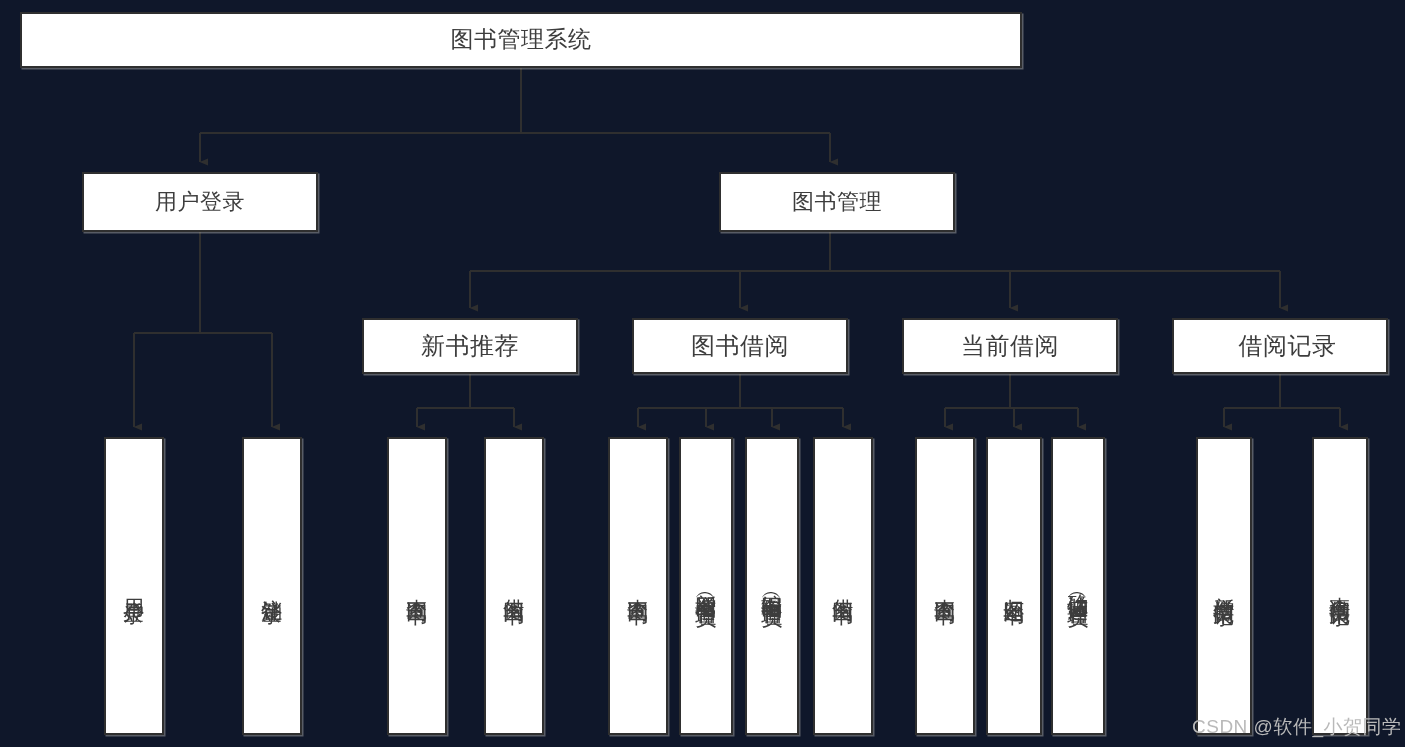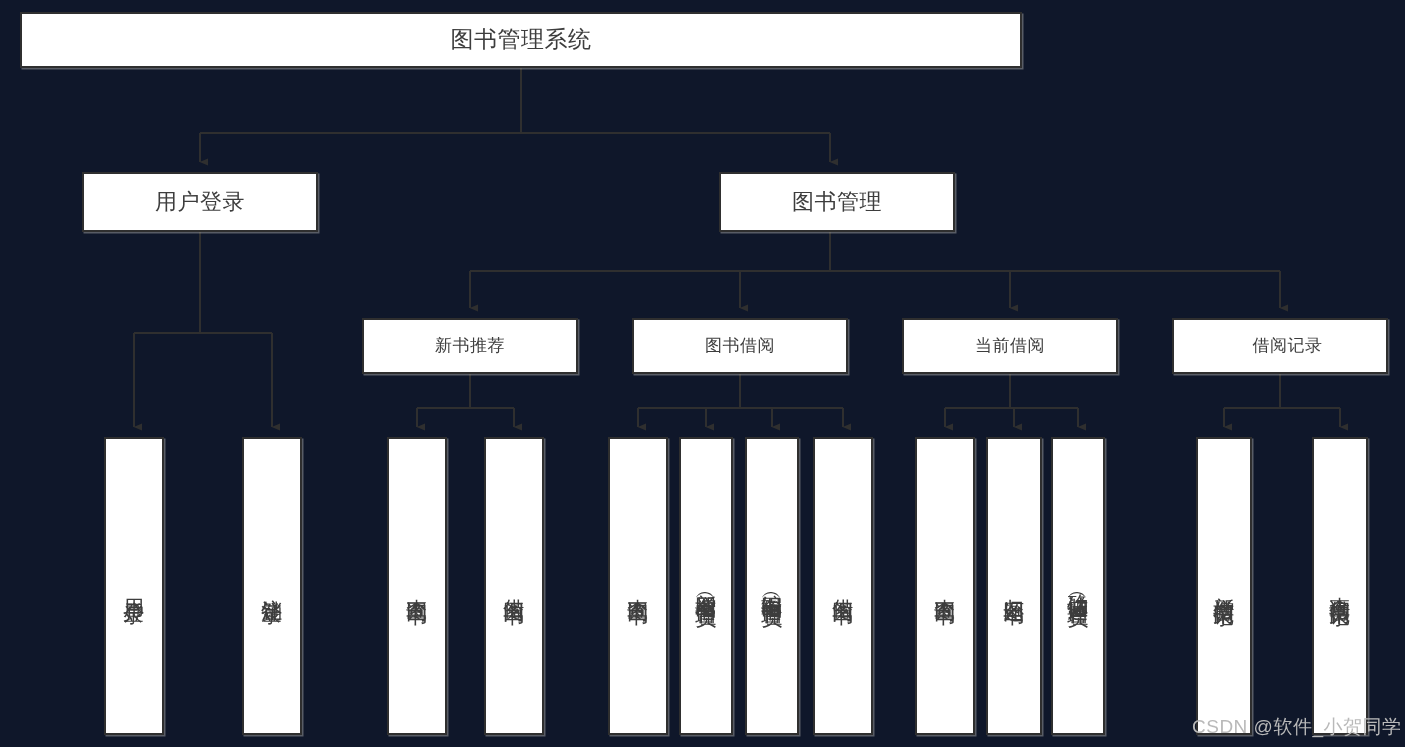--- a/index.html
+++ b/index.html
@@ -44,21 +44,21 @@
     color: #3d3d3d;
     letter-spacing: 0.5px;
   }
   .node-root .label {
     font-size: 23px;
   }
   .node-l1 .label {
     font-size: 22px;
   }
   .node-l2 .label {
-    font-size: 17px;
+    font-size: 24px;
   }
   .node-leaf {
     border-width: 2.5px;
   }
   .node-leaf .label {
     writing-mode: vertical-rl;
     text-orientation: upright;
     font-size: 21px;
     line-height: 1.12;
     letter-spacing: 2px;

